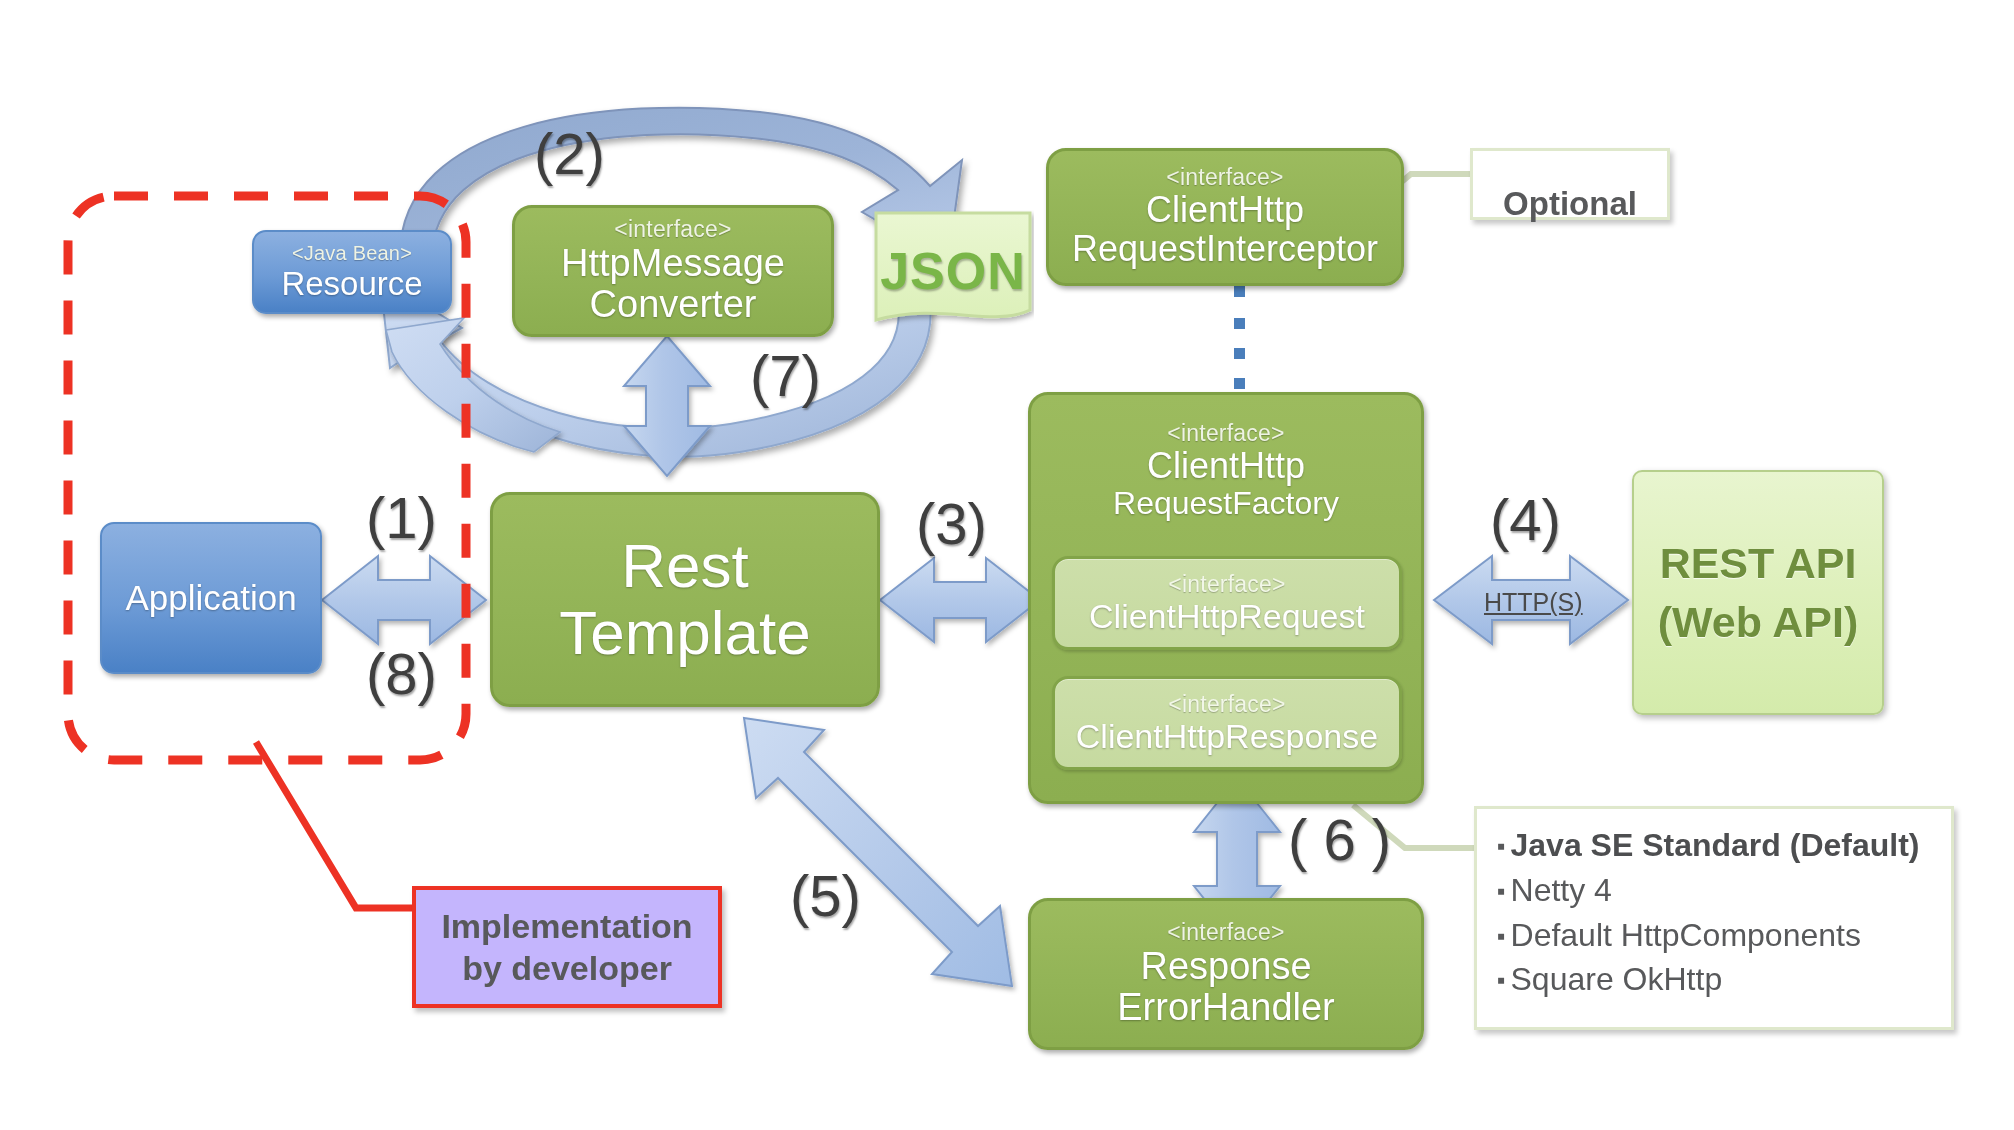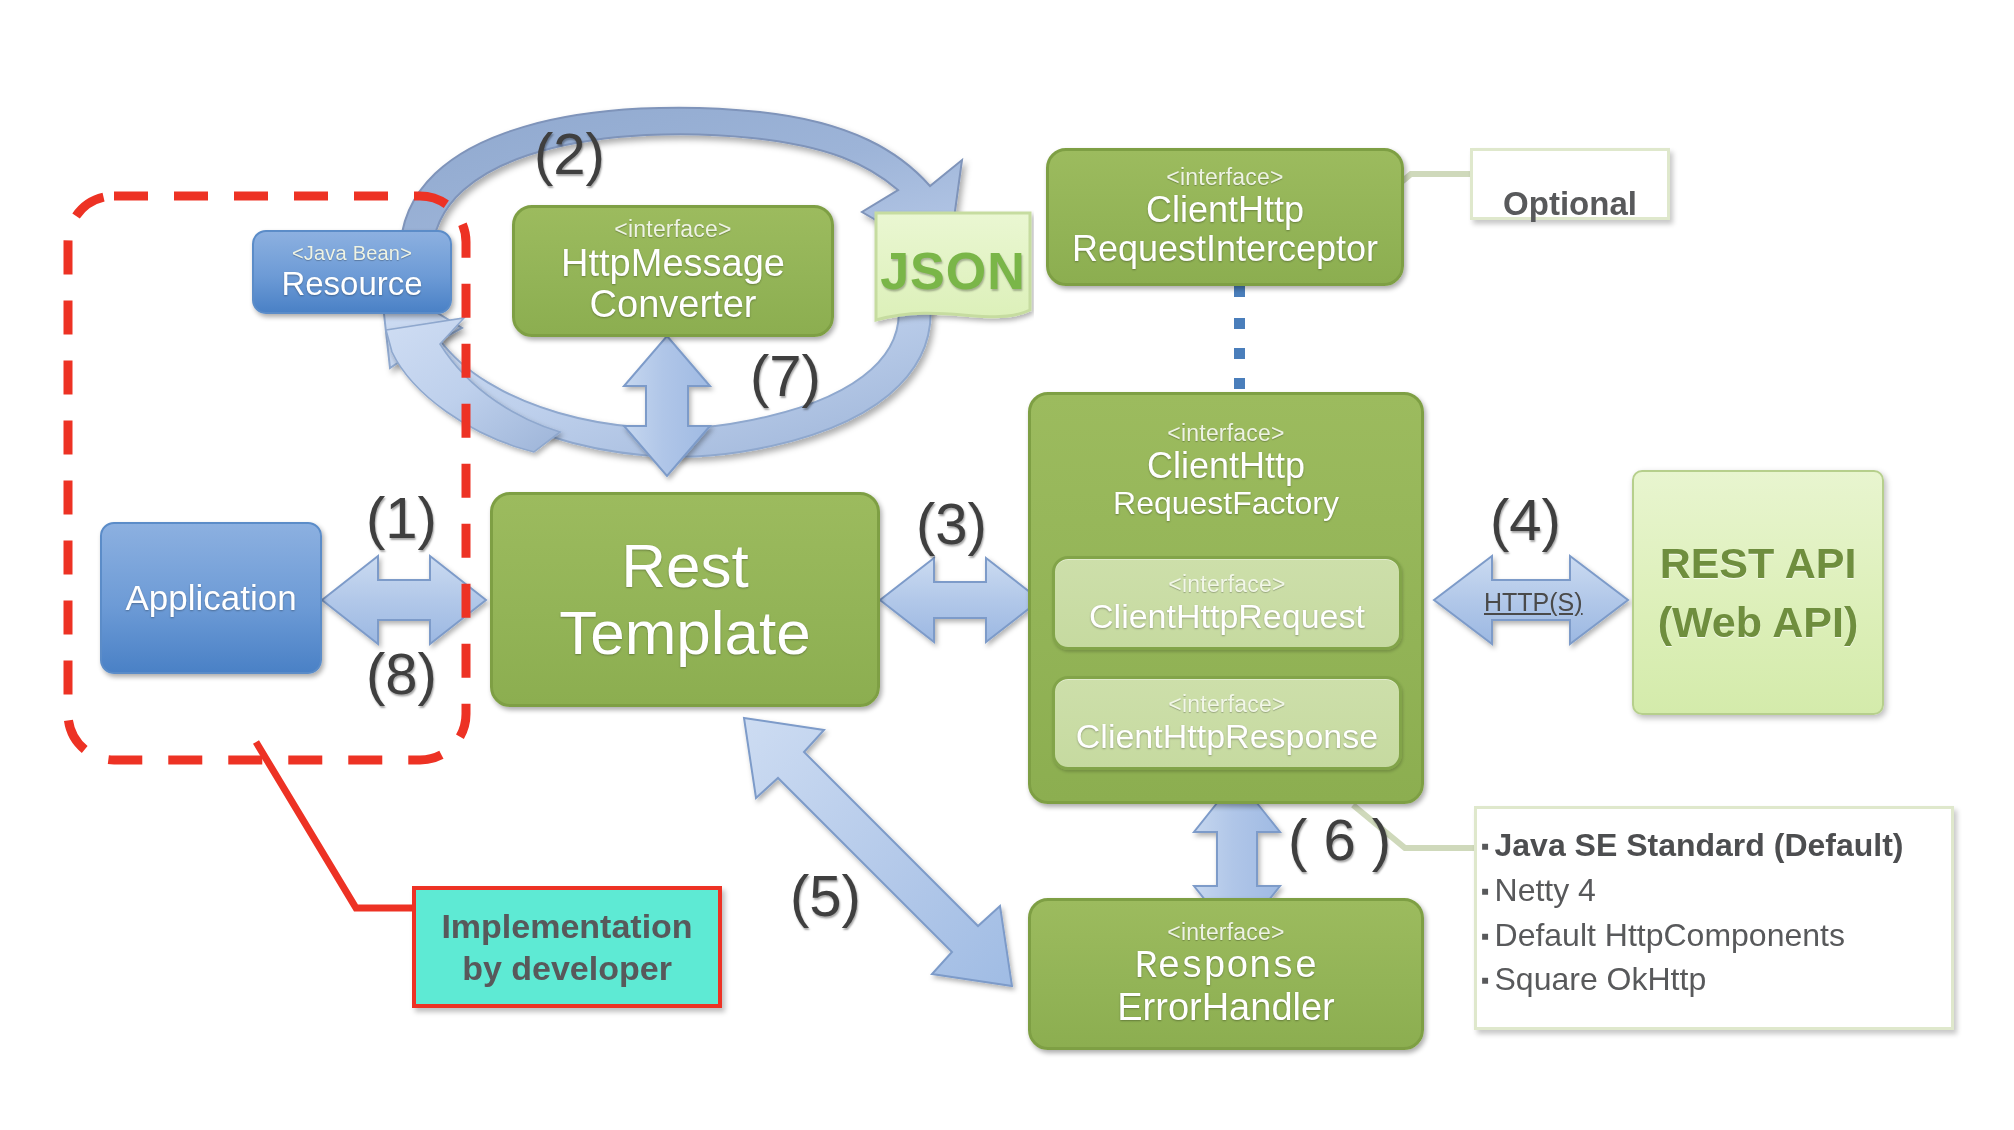--- a/index.html
+++ b/index.html
@@ -50,26 +50,26 @@
      text-shadow:1px 2px 2px rgba(0,0,0,.28);letter-spacing:1px;}
 
   
   .callout{position:absolute;box-sizing:border-box;background:#ffffff;
      border:3px solid #dfe8cc;box-shadow:3px 4px 5px rgba(0,0,0,.22);
      display:flex;align-items:center;justify-content:center;}
   .callout .ctext{font-size:33px;font-weight:bold;color:#58595b;margin-top:40px;}
 
   .listbox{position:absolute;box-sizing:border-box;background:#ffffff;
      border:3px solid #dfe8cc;box-shadow:3px 4px 5px rgba(0,0,0,.22);
-     padding:14px 18px 14px 4px;}
+     padding:14px 18px 14px 20px;}
   .listbox .li{font-size:32px;line-height:1.40;color:#58595b;white-space:nowrap;}
   .listbox .li.bold{font-weight:bold;color:#4d4e50;}
   .listbox .li .bul{color:#58595b;font-size:24px;vertical-align:2px;margin-right:5px;}
 
-  .redbox{position:absolute;box-sizing:border-box;background:#5eead4;
+  .redbox{position:absolute;box-sizing:border-box;background:#c4b5fd;
      border:4px solid #ed3224;box-shadow:3px 4px 5px rgba(0,0,0,.25);
      display:flex;flex-direction:column;align-items:center;justify-content:center;}
   .redbox .rtext{font-size:34px;font-weight:bold;color:#58595b;line-height:1.25;}
 
   
   .step{position:absolute;font-size:58px;color:#3f3f3f;font-weight:normal;
         text-shadow:1px 2px 2px rgba(0,0,0,.35);white-space:nowrap;}
   .httpsLbl{position:absolute;font-size:25px;color:#4a4a4a;white-space:nowrap;}
 </style>
 </head>
@@ -239,21 +239,21 @@
     <div class="nlabel" style="font-size:34px;">ClientHttpRequest</div>
   </div>
 
   <div class="node greenlite" style="left:1052px;top:676px;width:350px;height:94px;">
     <div class="iface" style="color:#f2f7e8;">&lt;interface&gt;</div>
     <div class="nlabel" style="font-size:34px;">ClientHttpResponse</div>
   </div>
 
   <div class="node green" style="left:1028px;top:898px;width:396px;height:152px;">
     <div class="iface">&lt;interface&gt;</div>
-    <div class="nlabel" style="font-size:38px;font-family:Liberation Mono, monospace;">Response</div>
+    <div class="nlabel" style="font-size:38px;">Response</div>
     <div class="nlabel" style="font-size:38px;">ErrorHandler</div>
   </div>
 
   <div class="node paleapi" style="left:1632px;top:470px;width:252px;height:245px;">
     <div class="apiline">REST API</div>
     <div class="apiline">(Web API)</div>
   </div>
 
   <div class="callout" style="left:1470px;top:148px;width:200px;height:72px;">
     <div class="ctext">Optional</div>

